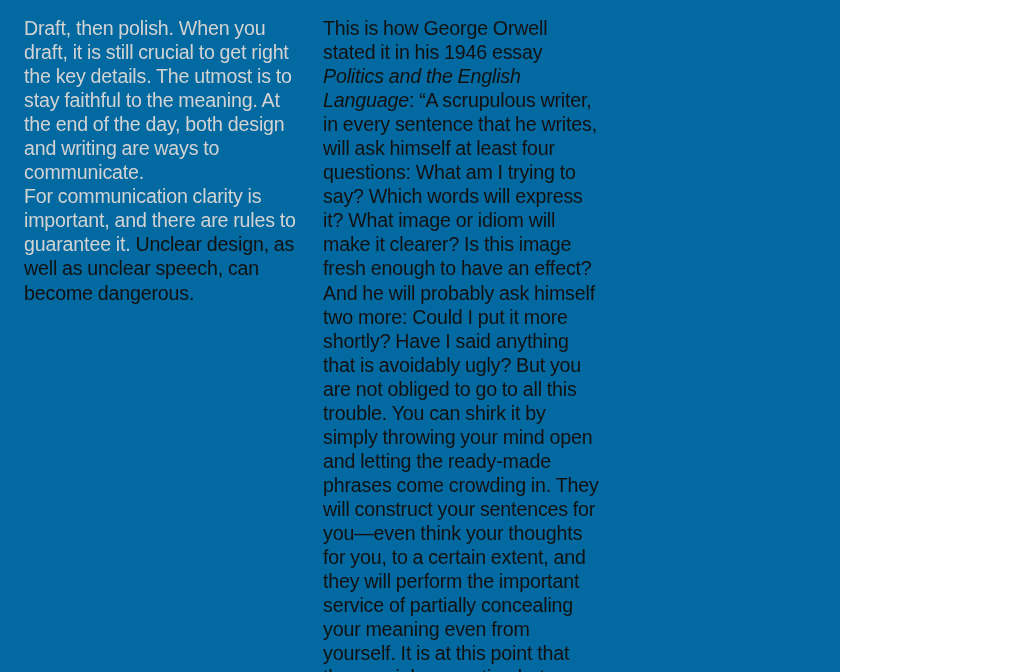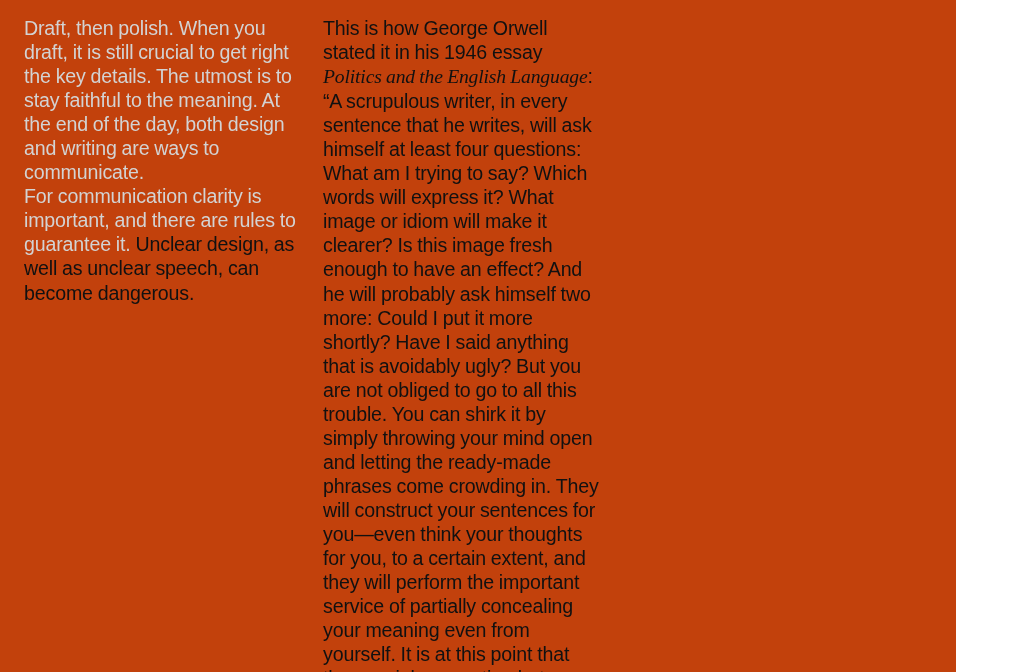--- a/index.html
+++ b/index.html
@@ -10,23 +10,23 @@
   body {
     width: 1024px;
     height: 672px;
     overflow: hidden;
     font-family: "Liberation Sans", sans-serif;
     color: #111111;
   }
 
   .page {
     position: relative;
-    width: 956px;
+    width: 840px;
     height: 672px;
-    background: #c2410c;
+    background: #0369a1;
     overflow: hidden;
   }
 
   .columns {
     position: absolute;
     top: 16px;
     left: 24px;
     width: 976px;
     height: 656px;
     display: flex;
@@ -51,21 +51,20 @@
     text-align: left;
     word-spacing: -0.4px;
   }
 
   .dim {
     color: #d3d3d3;
   }
 
   .title-italic {
     font-style: italic;
-    font-family: Liberation Serif, serif;
   }
 
   
   .col-3 .para {
     overflow: visible;
   }
 </style>
 </head>
 <body>
 

